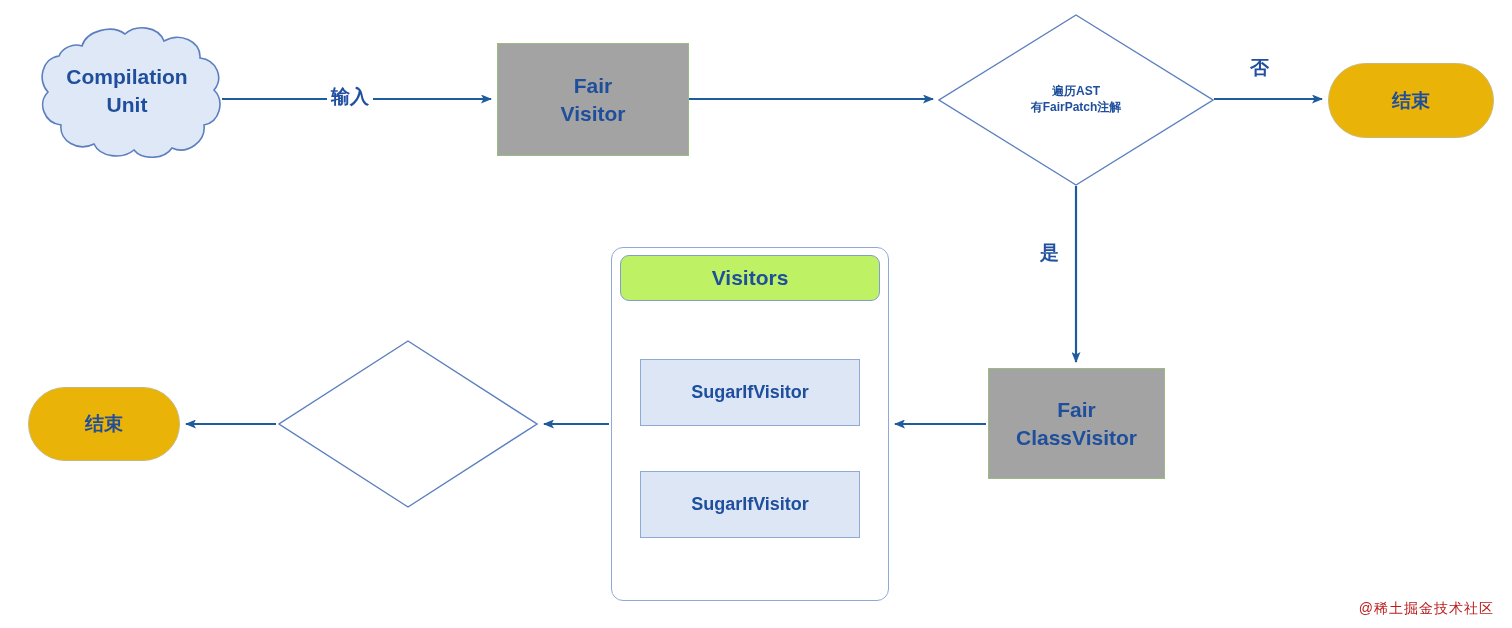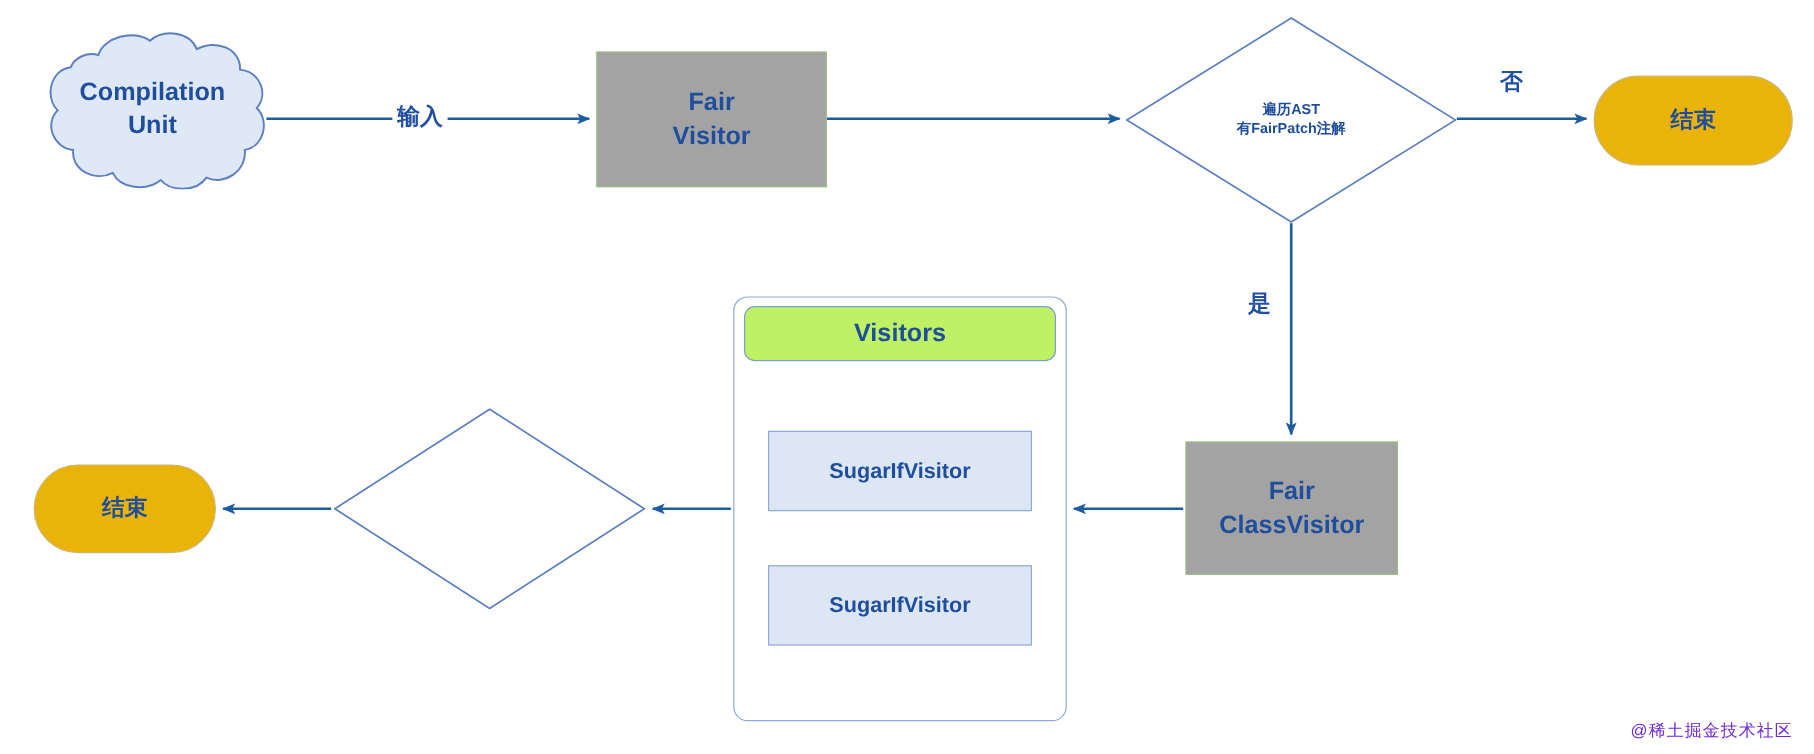--- a/index.html
+++ b/index.html
@@ -132,21 +132,21 @@
     white-space: nowrap;
   }
   .lbl-input { left: 327px; top: 84px; }
   .lbl-no    { left: 1246px; top: 55px; }
   .lbl-yes   { left: 1036px; top: 240px; }
 
   
   .watermark {
     position: absolute;
     right: 18px; bottom: 10px;
-    color: #6d28d9;
+    color: #b91c1c;
     font-size: 14px;
     letter-spacing: 1px;
     z-index: 5;
   }
 </style>
 </head>
 <body>
 
 <div id="canvas">
 

